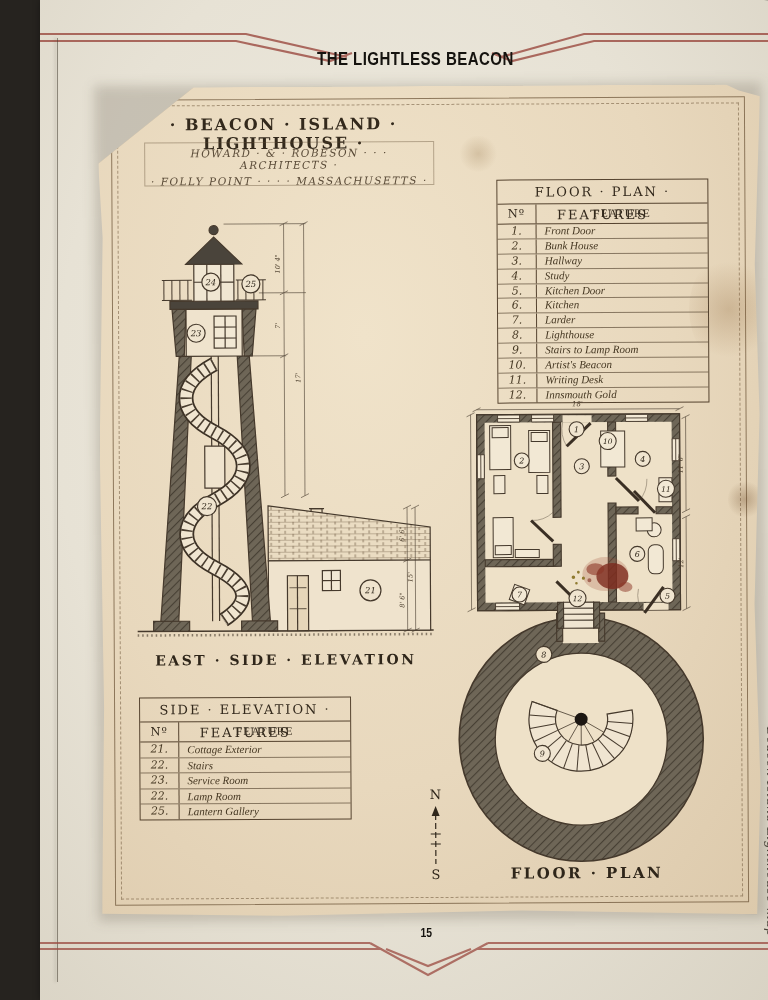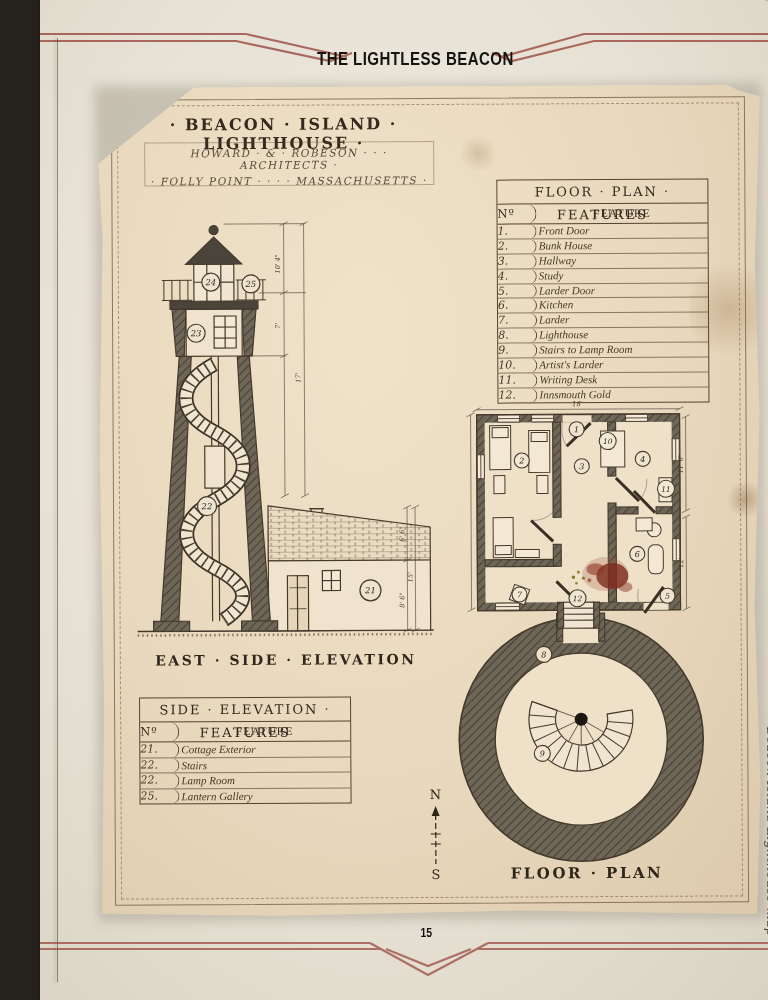--- a/index.html
+++ b/index.html
@@ -43,23 +43,23 @@
         font-family:"DejaVu Serif", serif;font-style:italic;font-size:10.5px;color:#5a4b38;letter-spacing:1.5px;}
   .arch-box div{margin-top:4px;}
   
   .ftable{position:absolute;border:1.4px solid #55432f;color:#3d3122;}
   .ft-title{height:23px;line-height:23px;text-align:center;border-bottom:1.4px solid #55432f;
         font-family:"DejaVu Serif", serif;font-size:13px;letter-spacing:2px;color:#33291c;}
   .ft-head{display:flex;height:19px;line-height:19px;border-bottom:1.2px solid #55432f;
         font-family:"DejaVu Serif", serif;font-size:11.5px;letter-spacing:1px;color:#33291c;}
   .ft-row{display:flex;border-bottom:.9px solid rgba(85,67,47,.65);
         font-family:"DejaVu Serif", serif;font-style:italic;font-size:11px;color:#463823;}
-  .ft-no{width:38px;border-right:1.2px solid #55432f;flex:none;border-radius:9px;}
+  .ft-no{width:38px;text-align:center;border-right:1.2px solid #55432f;flex:none;}
   .ft-feat{flex:1;text-align:center;font-family:Liberation Serif, serif;}
-  .ft-row .ft-feat{text-align:left;padding-left:2px;}
+  .ft-row .ft-feat{text-align:left;padding-left:8px;}
   .fp-rows .ft-row{height:13.9px;line-height:13.5px;}
   .se-rows .ft-row{height:14.6px;line-height:14.2px;}
   .draw-label{position:absolute;text-align:center;font-family:"DejaVu Serif", serif;
         font-size:14px;letter-spacing:2.5px;color:#2f261a;font-weight:bold;}
   svg text.callout{font-family:"DejaVu Serif", serif;font-style:italic;fill:#2f261a;}
   svg text.dim{font-family:"DejaVu Serif", serif;font-style:italic;fill:#4a3c2b;}
 </style>
 </head>
 <body>
 
@@ -110,41 +110,41 @@
         <div class="ft-row">
             <div class="ft-no">3.</div>
             <div class="ft-feat">Hallway</div>
           </div>
         <div class="ft-row">
             <div class="ft-no">4.</div>
             <div class="ft-feat">Study</div>
           </div>
         <div class="ft-row">
             <div class="ft-no">5.</div>
-            <div class="ft-feat">Larder Door</div>
+            <div class="ft-feat">Kitchen Door</div>
           </div>
         <div class="ft-row">
             <div class="ft-no">6.</div>
             <div class="ft-feat">Kitchen</div>
           </div>
         <div class="ft-row">
             <div class="ft-no">7.</div>
             <div class="ft-feat">Larder</div>
           </div>
         <div class="ft-row">
             <div class="ft-no">8.</div>
             <div class="ft-feat">Lighthouse</div>
           </div>
         <div class="ft-row">
             <div class="ft-no">9.</div>
             <div class="ft-feat">Stairs to Lamp Room</div>
           </div>
         <div class="ft-row">
             <div class="ft-no">10.</div>
-            <div class="ft-feat">Artist's Larder</div>
+            <div class="ft-feat">Artist's Beacon</div>
           </div>
         <div class="ft-row">
             <div class="ft-no">11.</div>
             <div class="ft-feat">Writing Desk</div>
           </div>
         <div class="ft-row" style="border-bottom:none;">
             <div class="ft-no">12.</div>
             <div class="ft-feat">Innsmouth Gold</div>
           </div>
       </div>
@@ -157,20 +157,24 @@
         <div class="ft-feat">FEATURE</div>
       </div>
       <div class="se-rows">
         <div class="ft-row">
             <div class="ft-no">21.</div>
             <div class="ft-feat">Cottage Exterior</div>
           </div>
         <div class="ft-row">
             <div class="ft-no">22.</div>
             <div class="ft-feat">Stairs</div>
+          </div>
+        <div class="ft-row">
+            <div class="ft-no">23.</div>
+            <div class="ft-feat">Service Room</div>
           </div>
         <div class="ft-row">
             <div class="ft-no">22.</div>
             <div class="ft-feat">Lamp Room</div>
           </div>
         <div class="ft-row" style="border-bottom:none;">
             <div class="ft-no">25.</div>
             <div class="ft-feat">Lantern Gallery</div>
           </div>
       </div>

